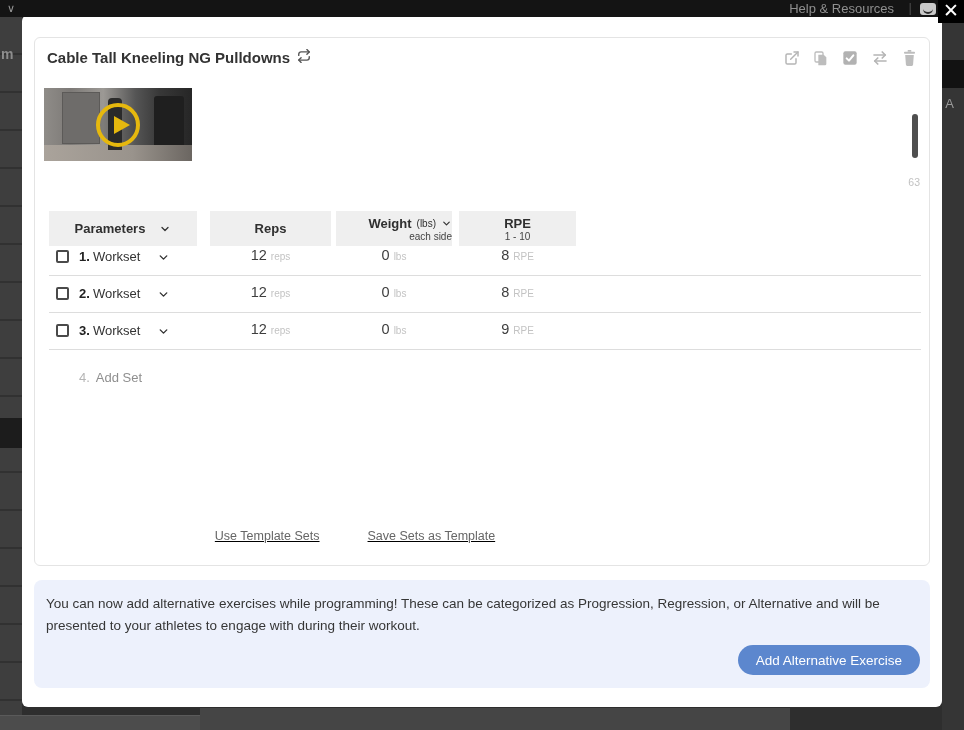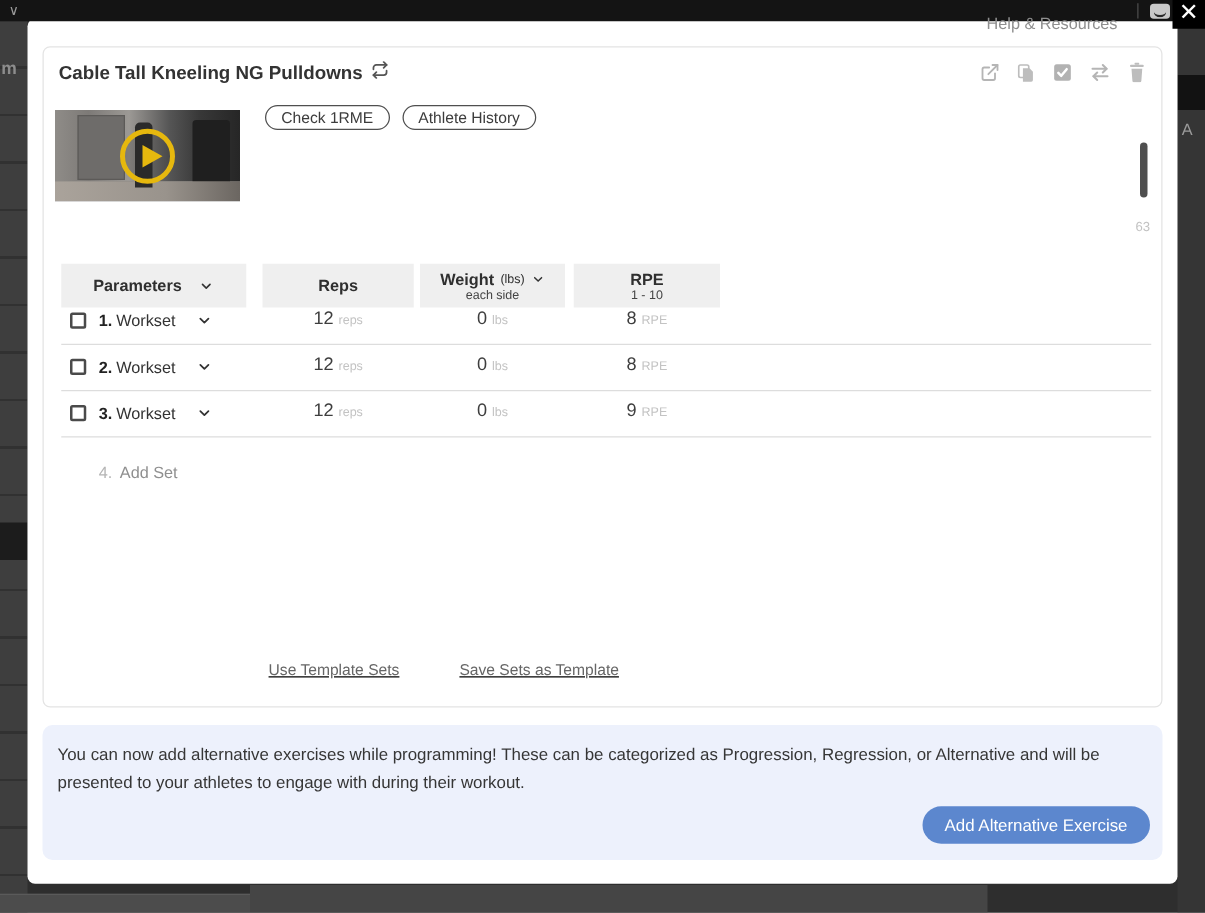--- a/index.html
+++ b/index.html
@@ -13,21 +13,21 @@
   .bg-left-text { position:absolute; left:1px; top:46px; color:#8d8d8d; font-size:14px; font-weight:bold; }
   .bg-right-strip { position:absolute; right:0; top:17px; width:22px; height:713px; background:#353535; }
   .bg-right-dark { position:absolute; right:0; top:60px; width:22px; height:28px; background:#121212; }
   .bg-right-text { position:absolute; right:10px; top:96px; color:#9a9a9a; font-size:13px; }
   .bg-bottom-row1 { position:absolute; left:0; top:715px; width:200px; height:15px; background:#4c4c4c; border-top:1px solid #5a5a5a; }
   .bg-bottom-row2 { position:absolute; left:200px; top:708px; width:590px; height:22px; background:#454545; }
 
   
   .topbar { position:absolute; left:0; top:0; width:964px; height:17px; background:#141414; z-index:5; }
   .topbar-chevron { position:absolute; left:7px; top:2px; color:#9a9a9a; font-size:11px; }
-  .topbar-help { position:absolute; right:70px; top:1px; color:#8f8f8f; font-size:13px;margin-top:10px; }
+  .topbar-help { position:absolute; right:70px; top:1px; color:#8f8f8f; font-size:13px; }
   .topbar-divider { position:absolute; right:52px; top:0; color:#4a4a4a; font-size:13px; }
   .topbar-chat { position:absolute; right:28px; top:3px; width:16px; height:12px; background:#c9c9c9; border-radius:3px; }
   .topbar-chat::after { content:""; position:absolute; left:3px; top:4px; width:10px; height:5px;
     border-bottom:2px solid #2a2a2a; border-radius:0 0 6px 6px; }
   .close-x { position:absolute; right:0; top:0; width:26px; height:23px; background:#000;
     color:#fff; font-size:19px; line-height:21px; text-align:center; z-index:6; cursor:pointer; }
 
   
   .modal { position:absolute; left:22px; top:15px; width:920px; height:692px;
     background:#fff; border-radius:6px; z-index:3; }
@@ -66,21 +66,21 @@
 
   
   .hcell { position:absolute; top:157px; height:35px; background:#efefef;
     display:flex; flex-direction:column; align-items:center; justify-content:center;
     font-size:13px; color:#2f2f2f;margin-top:16px; }
   .hcell .main { font-weight:bold; display:flex; align-items:center; gap:5px; }
   .hcell .small { font-size:10px; font-weight:normal; color:#444; }
   .hcell .unit-inline { font-size:10px; font-weight:normal; }
   .h-params { left:14px;  width:148px; cursor:pointer; }
   .h-reps   { left:175px; width:121px; }
-  .h-weight { left:301px; width:116px; cursor:pointer; }
+  .h-weight { left:301px; width:116px; cursor:pointer;align-items:flex-end; }
   .h-rpe    { left:424px; width:117px; }
   .h-params .main { gap:14px; }
 
   
   .set-row { position:absolute; left:14px; width:872px; height:37px; border-bottom:1px solid #ddd; }
   .row-1 { top:201px; } .row-2 { top:238px; } .row-3 { top:275px; }
   .row-check { position:absolute; left:7px; top:11px; width:13px; height:13px;
     border:2px solid #4a4a4a; border-radius:2px; background:#fff; cursor:pointer; }
   .row-index { position:absolute; left:30px; top:10px; font-size:13px; font-weight:bold; color:#222; }
   .row-name { position:absolute; left:44px; top:10px; font-size:13px; color:#333; }
@@ -184,24 +184,20 @@
 
       <div class="thumb">
         <div class="thumb-wall"></div>
         <div class="thumb-door"></div>
         <div class="thumb-machine"></div>
         <div class="thumb-floor"></div>
         <div class="thumb-person"></div>
         <div class="play-btn"></div>
       </div>
 
-      <div class="pills">
-        <button class="pill">Check 1RME</button>
-        <button class="pill">Athlete History</button>
-      </div>
 
       <div class="notes-scrollbar"></div>
       <div class="notes-counter">63</div>
 
       <div class="hcell h-params">
         <div class="main">
           <span>Parameters</span>
           <svg width="12" height="12" viewBox="0 0 24 24" fill="none" stroke="#333" stroke-width="2.6" stroke-linecap="round" stroke-linejoin="round">
               <polyline points="6 9 12 15 18 9"></polyline>
             </svg>

